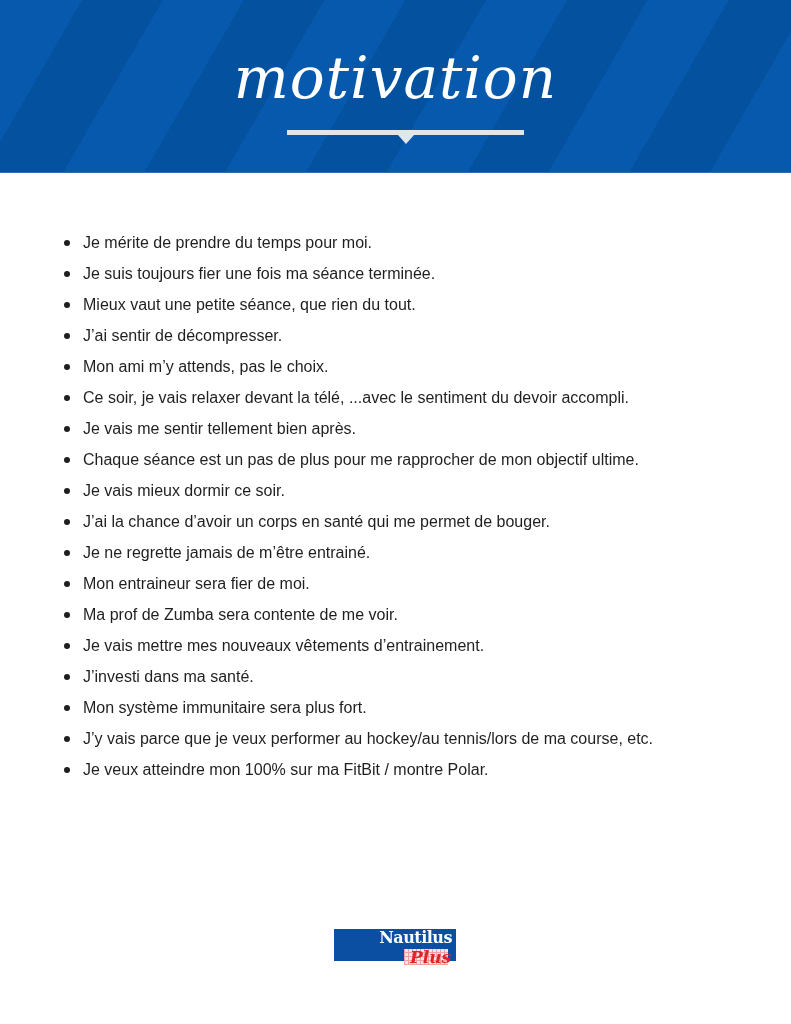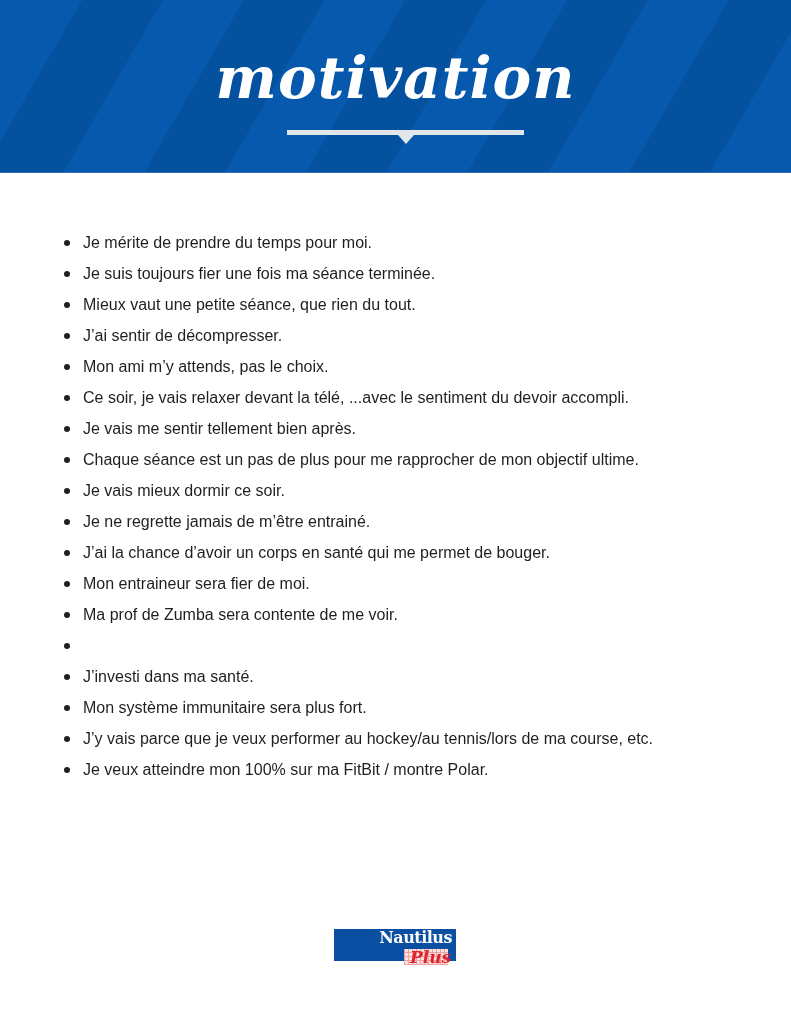--- a/index.html
+++ b/index.html
@@ -13,21 +13,21 @@
     background-image: repeating-linear-gradient(
       -60deg,
       #0659ac 0px, #0659ac 70px,
       #0451a0 70px, #0451a0 140px
     );
     border-bottom: 1px solid #2d6fb3;
   }
   .title {
     position: absolute; left: 0; top: 38px; width: 791px; text-align: center;
     color: #ffffff; font-family: "DejaVu Serif", serif; font-style: italic;
-    font-size: 58px; letter-spacing: 1px; line-height: 80px; font-weight: bold;
+    font-size: 58px; letter-spacing: 1px; line-height: 80px; font-weight: normal;
   }
   .underline {
     position: absolute; left: 287px; top: 130px; width: 237px; height: 5px; background: #e1e6ea;
   }
   .underline-tip {
     position: absolute; left: 398px; top: 135px; width: 0; height: 0;
     border-left: 8px solid transparent; border-right: 8px solid transparent;
     border-top: 9px solid #e1e6ea;
   }
   .list {
@@ -72,25 +72,25 @@
 <ul class="list">
   <li><span class="bullet"></span><span>Je mérite de prendre du temps pour moi.</span></li>
   <li><span class="bullet"></span><span>Je suis toujours fier une fois ma séance terminée.</span></li>
   <li><span class="bullet"></span><span>Mieux vaut une petite séance, que rien du tout.</span></li>
   <li><span class="bullet"></span><span>J’ai sentir de décompresser.</span></li>
   <li><span class="bullet"></span><span>Mon ami m’y attends, pas le choix.</span></li>
   <li><span class="bullet"></span><span>Ce soir, je vais relaxer devant la télé, ...avec le sentiment du devoir accompli.</span></li>
   <li><span class="bullet"></span><span>Je vais me sentir tellement bien après.</span></li>
   <li><span class="bullet"></span><span>Chaque séance est un pas de plus pour me rapprocher de mon objectif ultime.</span></li>
   <li><span class="bullet"></span><span>Je vais mieux dormir ce soir.</span></li>
+  <li><span class="bullet"></span><span>J’ai la chance d’avoir un corps en santé qui me permet de bouger.</span></li>
   <li><span class="bullet"></span><span>Je ne regrette jamais de m’être entrainé.</span></li>
-  <li><span class="bullet"></span><span>J’ai la chance d’avoir un corps en santé qui me permet de bouger.</span></li>
   <li><span class="bullet"></span><span>Mon entraineur sera fier de moi.</span></li>
   <li><span class="bullet"></span><span>Ma prof de Zumba sera contente de me voir.</span></li>
-  <li><span class="bullet"></span></li>
+  <li><span class="bullet"></span><span>Je vais mettre mes nouveaux vêtements d’entrainement.</span></li>
   <li><span class="bullet"></span><span>J’investi dans ma santé.</span></li>
   <li><span class="bullet"></span><span>Mon système immunitaire sera plus fort.</span></li>
   <li><span class="bullet"></span><span>J’y vais parce que je veux performer au hockey/au tennis/lors de ma course, etc.</span></li>
   <li><span class="bullet"></span><span>Je veux atteindre mon 100% sur ma FitBit / montre Polar.</span></li>
 </ul>
 
 <div class="logo">
   <div class="logo-bar">
     <span class="logo-name">Nautilus</span>
   </div>

